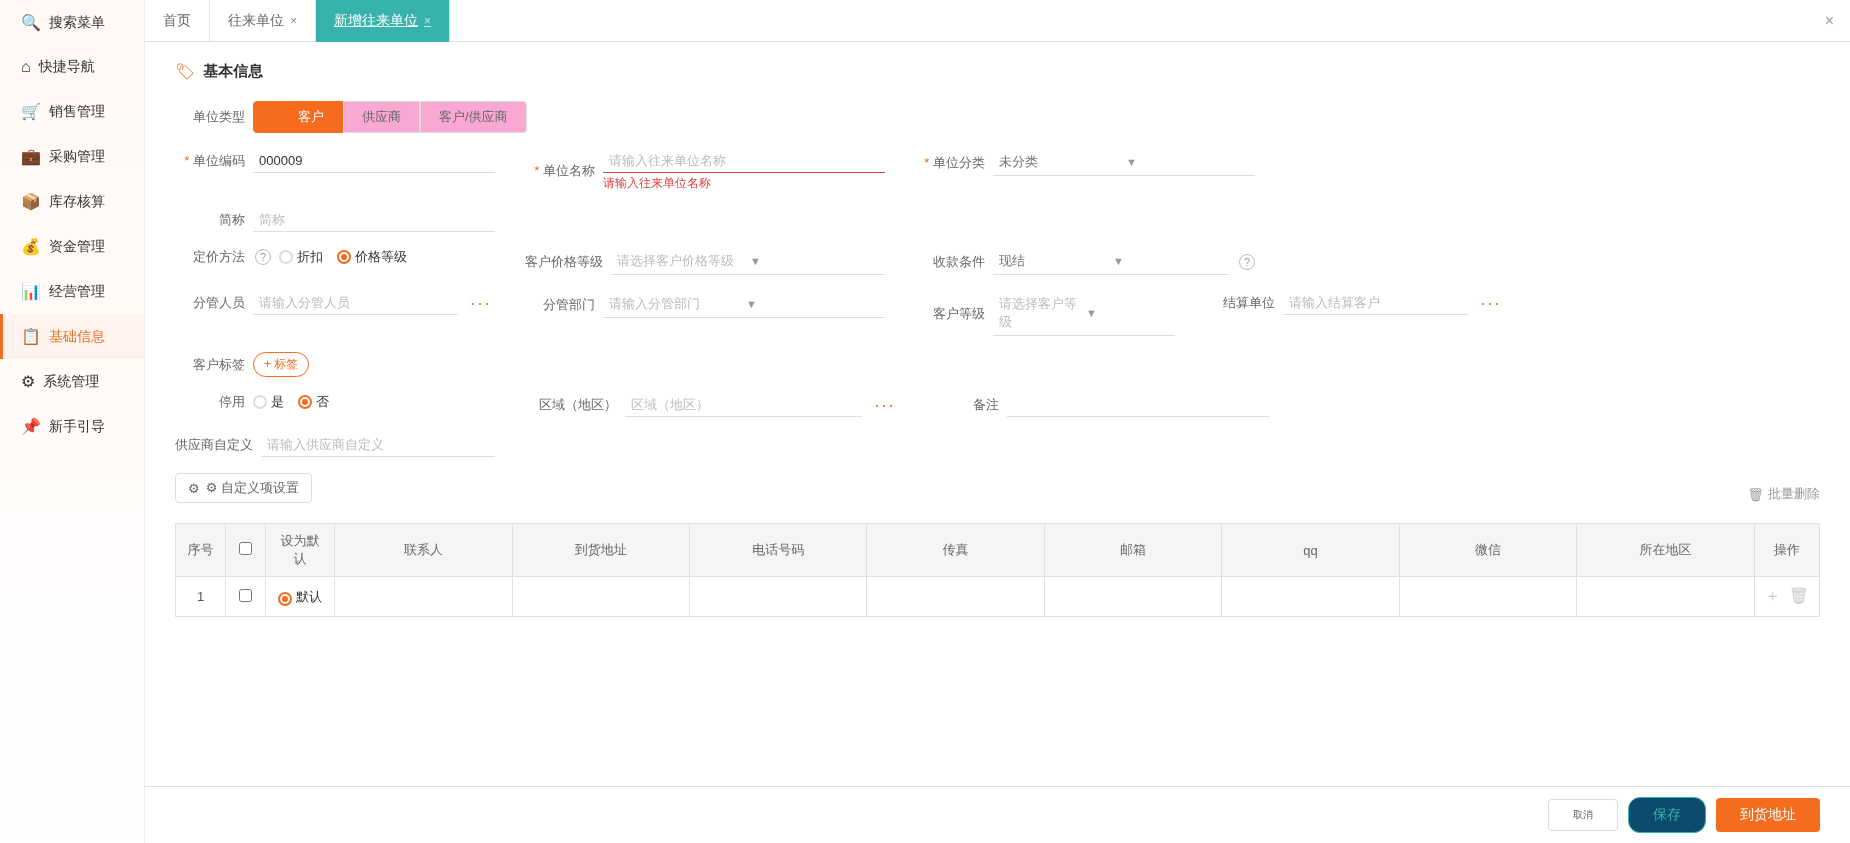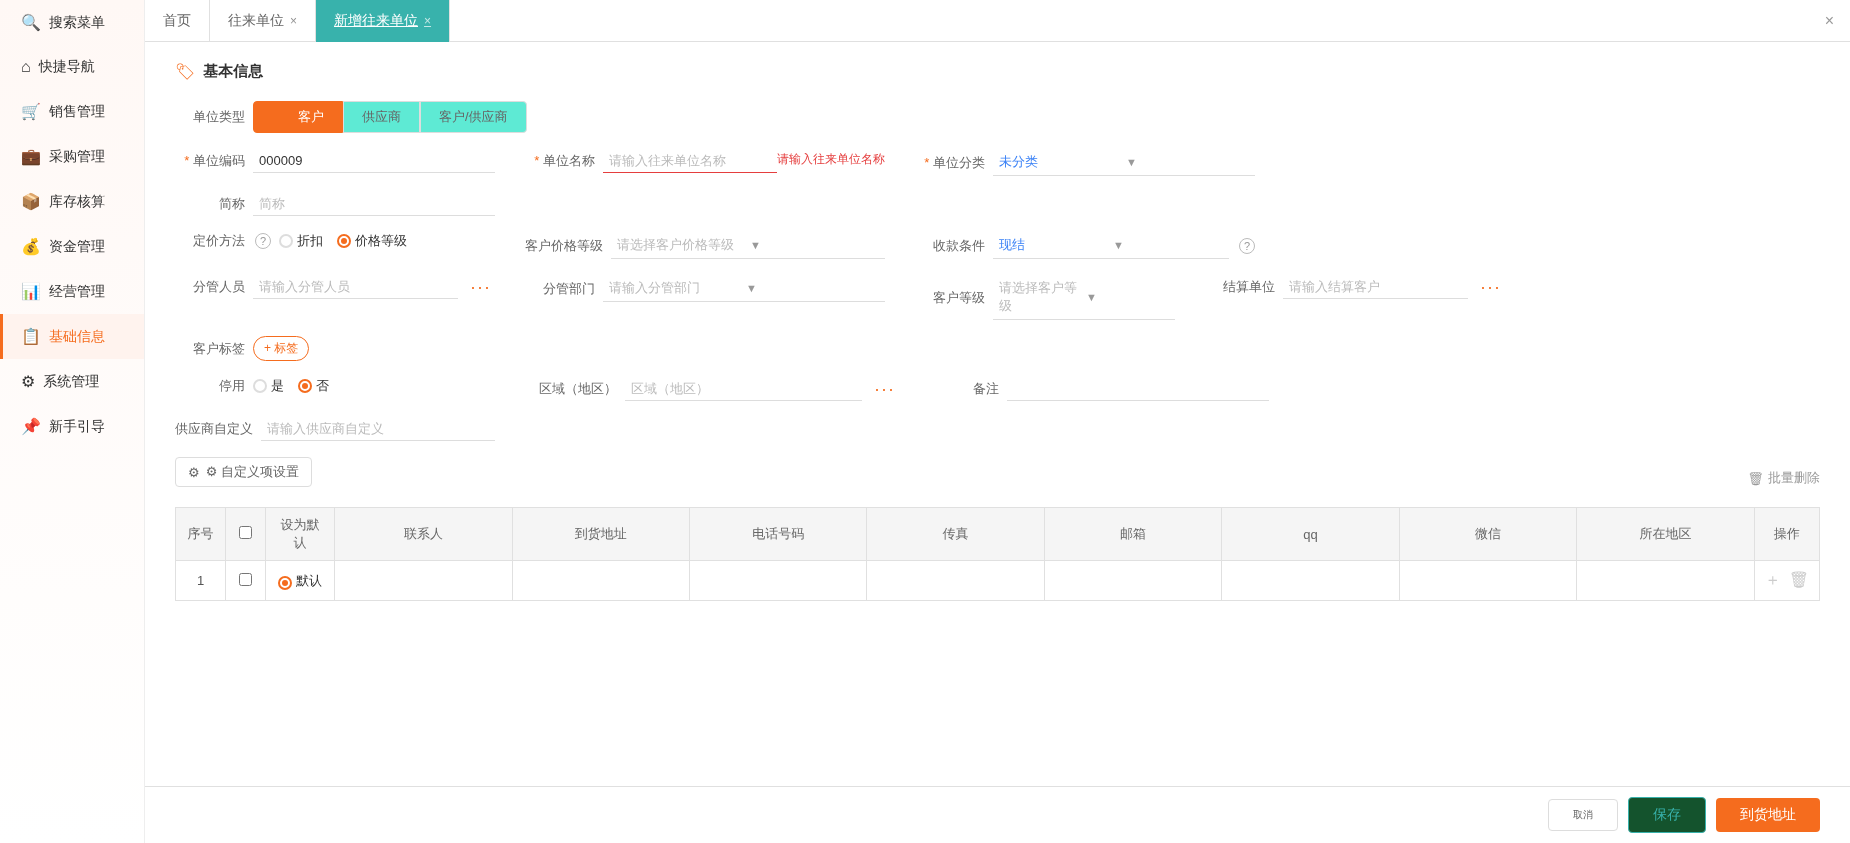--- a/index.html
+++ b/index.html
@@ -147,21 +147,21 @@
     }
 
     
     .btn-group {
       display: flex;
       gap: 0;
     }
     .btn-type {
       padding: 6px 18px;
       border: 1px solid #ddd;
-      background: #5eead4;
+      background: #f9a8d4;
       cursor: pointer;
       font-size: 13px;
       color: #666;
     }
     .btn-type.active {
       background: #f56c1e;
       color: #fff;
       border-color: #f56c1e;
     }
     .btn-type:first-child { border-radius: 4px 0 0 4px; padding-left: 44px; }
@@ -170,21 +170,21 @@
     
     .select-wrap {
       display: flex;
       align-items: center;
       flex: 1;
       border-bottom: 1px solid #ddd;
       padding: 4px 6px;
       cursor: pointer;
       min-width: 0;
     }
-    .select-wrap span { flex: 1; color: #3b82f6; font-size: 13px; }
+    .select-wrap span { flex: 1; color: #737373; font-size: 13px; }
     .select-wrap .placeholder { color: #bbb; }
     .select-wrap .arrow { color: #999; font-size: 11px; margin-left: 4px; }
 
     
     .radio-group { display: flex; align-items: center; gap: 14px; }
     .radio-item { display: flex; align-items: center; gap: 4px; cursor: pointer; font-size: 13px; color: #333; }
     .radio-dot {
       width: 14px; height: 14px; border-radius: 50%; border: 2px solid #ddd;
       display: flex; align-items: center; justify-content: center;
     }
@@ -230,41 +230,41 @@
       padding: 10px 30px;
       background: #fff;
       border-top: 1px solid #e0e0e0;
       flex-shrink: 0;
     }
     .btn-cancel {
       padding: 8px 24px; border: 1px solid #ddd; border-radius: 4px;
       background: #fff; cursor: pointer; font-size: 10px; color: #666; font-family: Liberation Serif, serif;
     }
     .btn-save {
-      padding: 8px 24px; border: 1px solid #38b2ac; border-radius: 4px;
-      background: #14532d; cursor: pointer; font-size: 14px; color: #38b2ac;
+      padding: 8px 24px; border: 1px solid #38b2ac; border-radius: 12px;
+      background: #0c4a6e; cursor: pointer; font-size: 14px; color: #38b2ac;
     }
     .btn-save-new {
       padding: 8px 24px; border-radius: 4px;
       background: #f56c1e; cursor: pointer; font-size: 14px; color: #fff;
       border: none;
     }
 
     .help-icon {
       display: inline-flex; align-items: center; justify-content: center;
       width: 16px; height: 16px; border-radius: 50%; border: 1px solid #bbb;
       font-size: 11px; color: #999; cursor: pointer; margin-left: 2px;
     }
 
     .more-btn {
       color: #f56c1e; font-size: 18px; cursor: pointer; padding: 0 4px; letter-spacing: 1px;
     }
 
     .field-wrapper {
-      display: flex; flex: 1; min-width: 0;
+      display: flex; flex-direction: column; flex: 1; min-width: 0;
     }
 
     .action-icons { display: flex; gap: 8px; justify-content: center; }
     .action-icon { color: #ccc; font-size: 16px; cursor: pointer; }
   </style>
 </head>
 <body>
 
 <div class="sidebar">
   <div class="sidebar-item">

